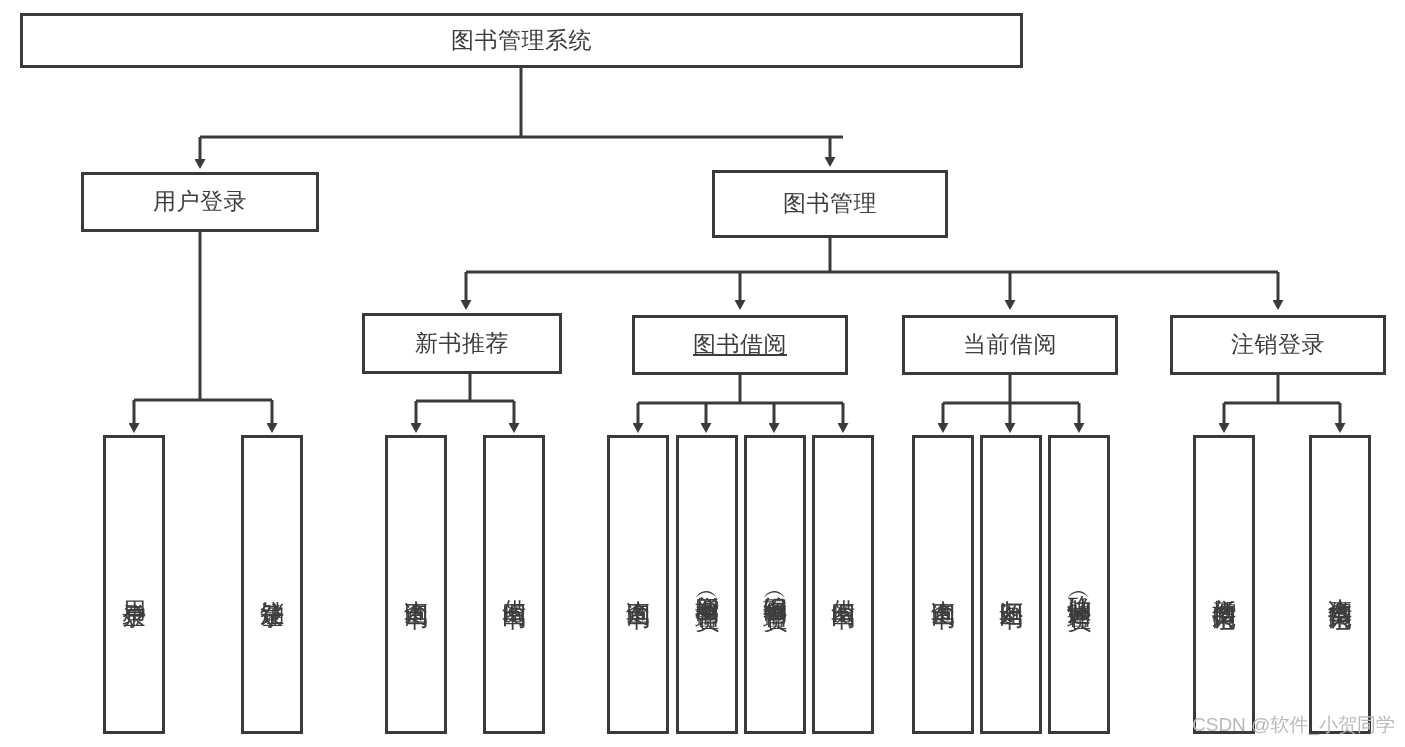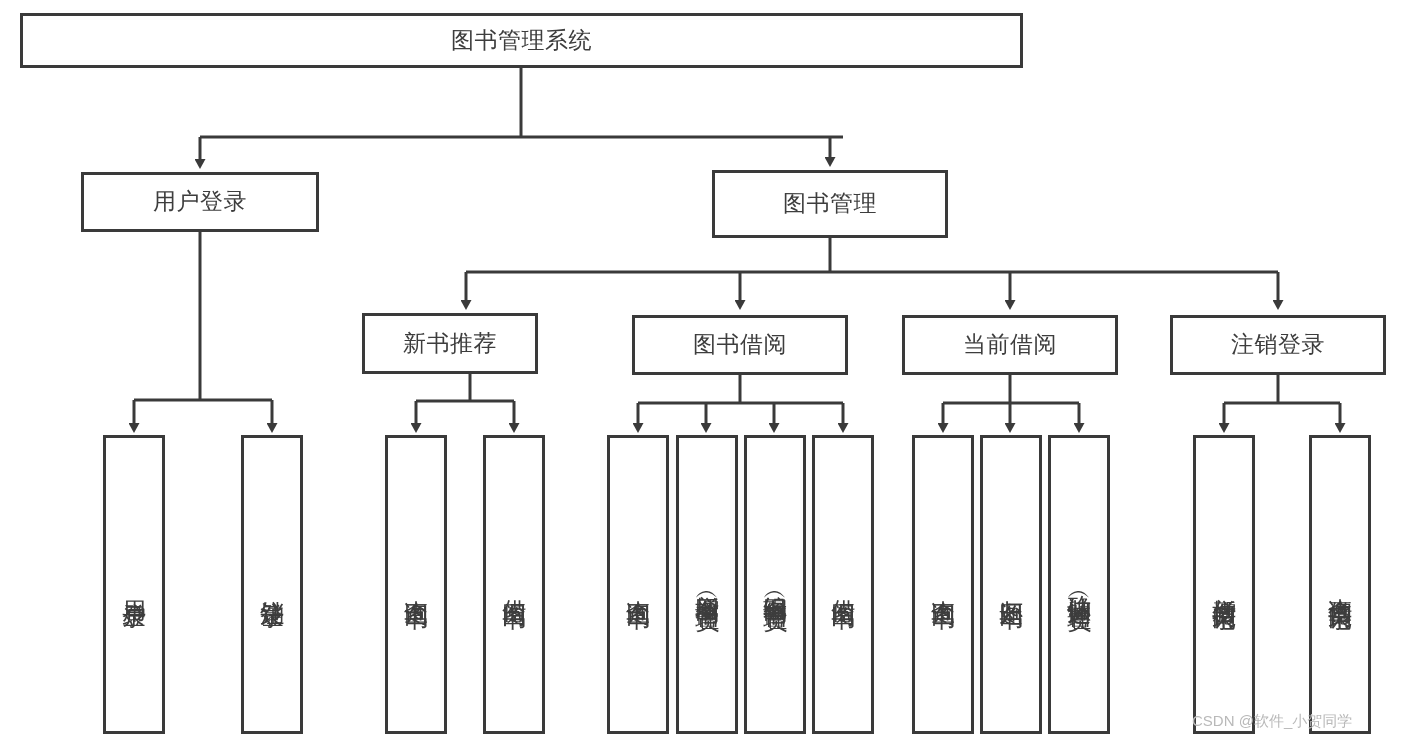--- a/index.html
+++ b/index.html
@@ -53,21 +53,21 @@
     line-height: 1.28;
     letter-spacing: 2px;
     white-space: normal;
     max-height: 100%;
     text-align: center;
   }
   .watermark {
     position: absolute;
     left: 1192px;
     top: 712px;
-    font-size: 15px;
+    font-size: 19px;
     color: #b9b9b9;
     white-space: nowrap;
     z-index: 5;
     font-family: "Liberation Sans", "DejaVu Sans", sans-serif;
   }
 </style>
 </head>
 <body>
 
 <div id="stage">
@@ -127,25 +127,25 @@
   </div>
 
   <div class="node" style="left:81px; top:172px; width:238px; height:60px;">
     <span class="node-label">用户登录</span>
   </div>
 
   <div class="node" style="left:712px; top:170px; width:236px; height:68px;">
     <span class="node-label">图书管理</span>
   </div>
 
-  <div class="node" style="left:362px; top:313px; width:176px; height:61px;">
+  <div class="node" style="left:362px; top:313px; width:200px; height:61px;">
     <span class="node-label">新书推荐</span>
   </div>
 
-  <div class="node" style="left:632px; top:315px; width:216px; height:60px;">
+  <div class="node" style="left:632px; top:315px; width:216px; height:60px;text-decoration:underline;">
     <span class="node-label">图书借阅</span>
   </div>
 
   <div class="node" style="left:902px; top:315px; width:216px; height:60px;">
     <span class="node-label">当前借阅</span>
   </div>
 
   <div class="node" style="left:1170px; top:315px; width:216px; height:60px;">
     <span class="node-label">注销登录</span>
   </div>

